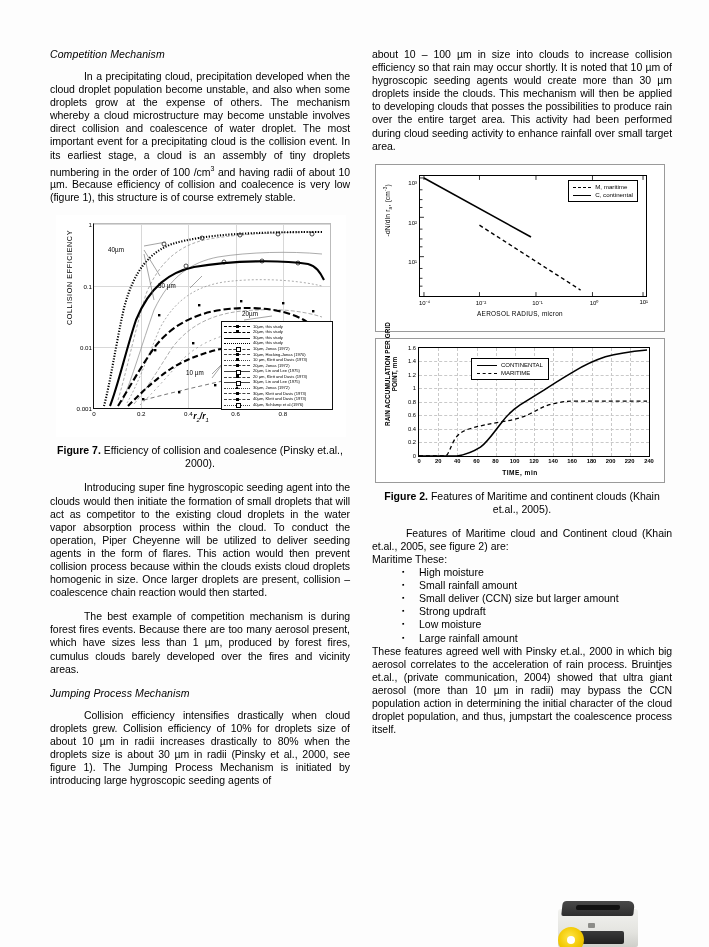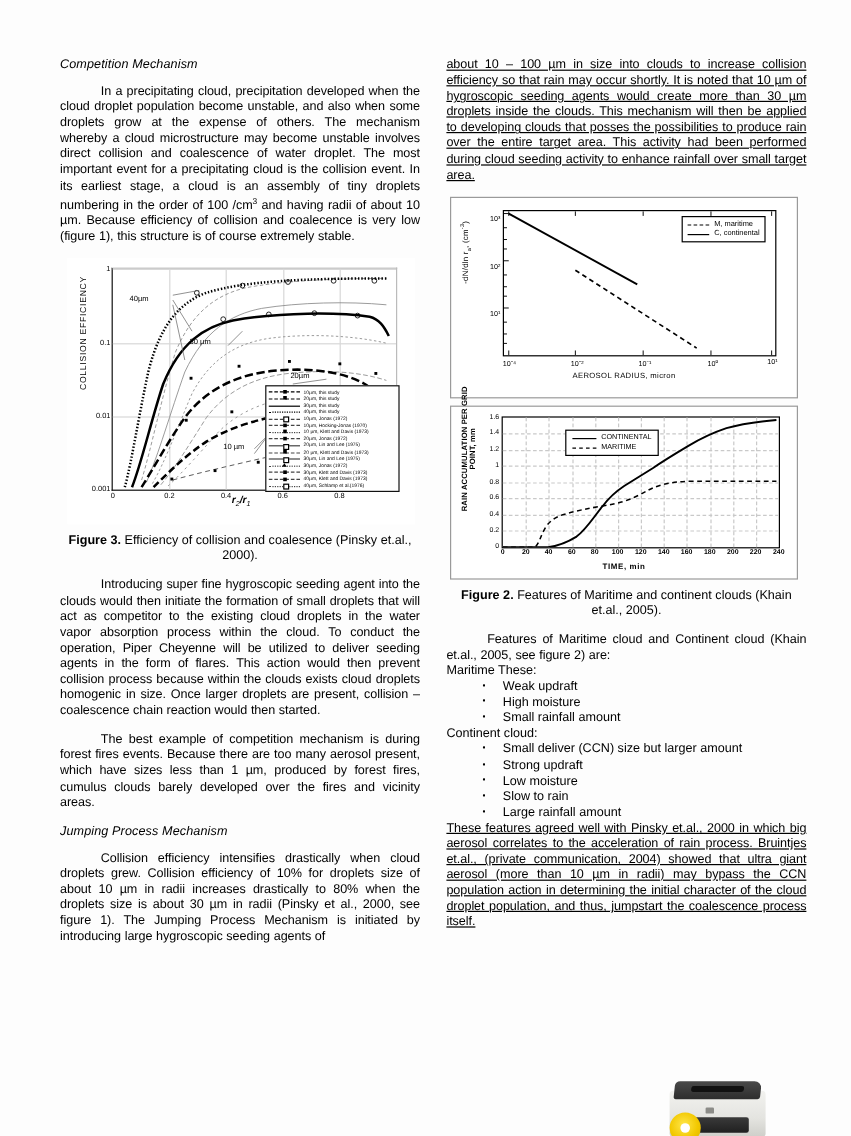--- a/index.html
+++ b/index.html
@@ -37,21 +37,21 @@
   }
   p.body {
     font-size: 10.5px;
     line-height: 13.1px;
     text-align: justify;
     margin: 0 0 11px 0;
     letter-spacing: -.05px;
     word-spacing: .2px;
   }
   p.body.indent { text-indent: 34px; }
-  p.body.noindent { text-indent: 0; text-decoration: underline; }
+  p.body.noindent { text-indent: 0; }
   p.tight { margin-bottom: 0; }
   .sup { font-size: 7px; vertical-align: super; }
 
   .caption {
     font-size: 10.5px;
     line-height: 13px;
     text-align: center;
     margin: 7px 0 11px 0;
   }
   .caption b { font-weight: bold; }
@@ -539,21 +539,21 @@
             </div>
         </div>
       </div>
 
       <div class="f1-xlab">
         <span style="font-style:italic">r</span><span class="sub">2</span><span style="font-style:italic">/r</span><span class="sub">1</span>
       </div>
     </div>
 
     <div class="caption">
-      <b>Figure 3.</b><span> Efficiency of collision and coalesence (Pinsky et.al., 2000).</span>
+      <b>Figure 7.</b><span> Efficiency of collision and coalesence (Pinsky et.al., 2000).</span>
     </div>
 
     <p class="body indent">Introducing super fine hygroscopic seeding agent into the clouds would then initiate the formation of small droplets that will act as competitor to the existing cloud droplets in the water vapor absorption process within the cloud. To conduct the operation, Piper Cheyenne will be utilized to deliver seeding agents in the form of flares. This action would then prevent collision process because within the clouds exists cloud droplets homogenic in size. Once larger droplets are present, collision – coalescence chain reaction would then started.</p>
 
     <p class="body indent">The best example of competition mechanism is during forest fires events. Because there are too many aerosol present, which have sizes less than 1 µm, produced by forest fires, cumulus clouds barely developed over the fires and vicinity areas.</p>
 
     <div class="sect-head">Jumping Process Mechanism</div>
 
     <p class="body indent">Collision efficiency intensifies drastically when cloud droplets grew. Collision efficiency of 10% for droplets size of about 10 µm in radii increases drastically to 80% when the droplets size is about 30 µm in radii (Pinsky et al., 2000, see figure 1). The Jumping Process Mechanism is initiated by introducing large hygroscopic seeding agents of</p>
   </div>
@@ -698,31 +698,28 @@
     </div>
 
     <div class="caption">
       <b>Figure 2.</b><span> Features of Maritime and continent clouds (Khain et.al., 2005).</span>
     </div>
 
     <p class="body indent tight">Features of Maritime cloud and Continent cloud (Khain et.al., 2005, see figure 2) are:</p>
 
     <div class="listline">Maritime These:</div>
     <ul class="features">
-      <li>Weak updraft</li>
       <li>High moisture</li>
       <li>Small rainfall amount</li>
     </ul>
 
-    <div class="listline">Continent cloud:</div>
     <ul class="features">
       <li>Small deliver (CCN) size but larger amount</li>
       <li>Strong updraft</li>
       <li>Low moisture</li>
-      <li>Slow to rain</li>
       <li>Large rainfall amount</li>
     </ul>
 
     <p class="body noindent">These features agreed well with Pinsky et.al., 2000 in which big aerosol correlates to the acceleration of rain process. Bruintjes et.al., (private communication, 2004) showed that ultra giant aerosol (more than 10 µm in radii) may bypass the CCN population action in determining the initial character of the cloud droplet population, and thus, jumpstart the coalescence process itself.</p>
   </div>
 
   <div class="printer-wrap">
     <div class="pr-body"></div>
     <div class="pr-top"></div>
     <div class="pr-slot"></div>

